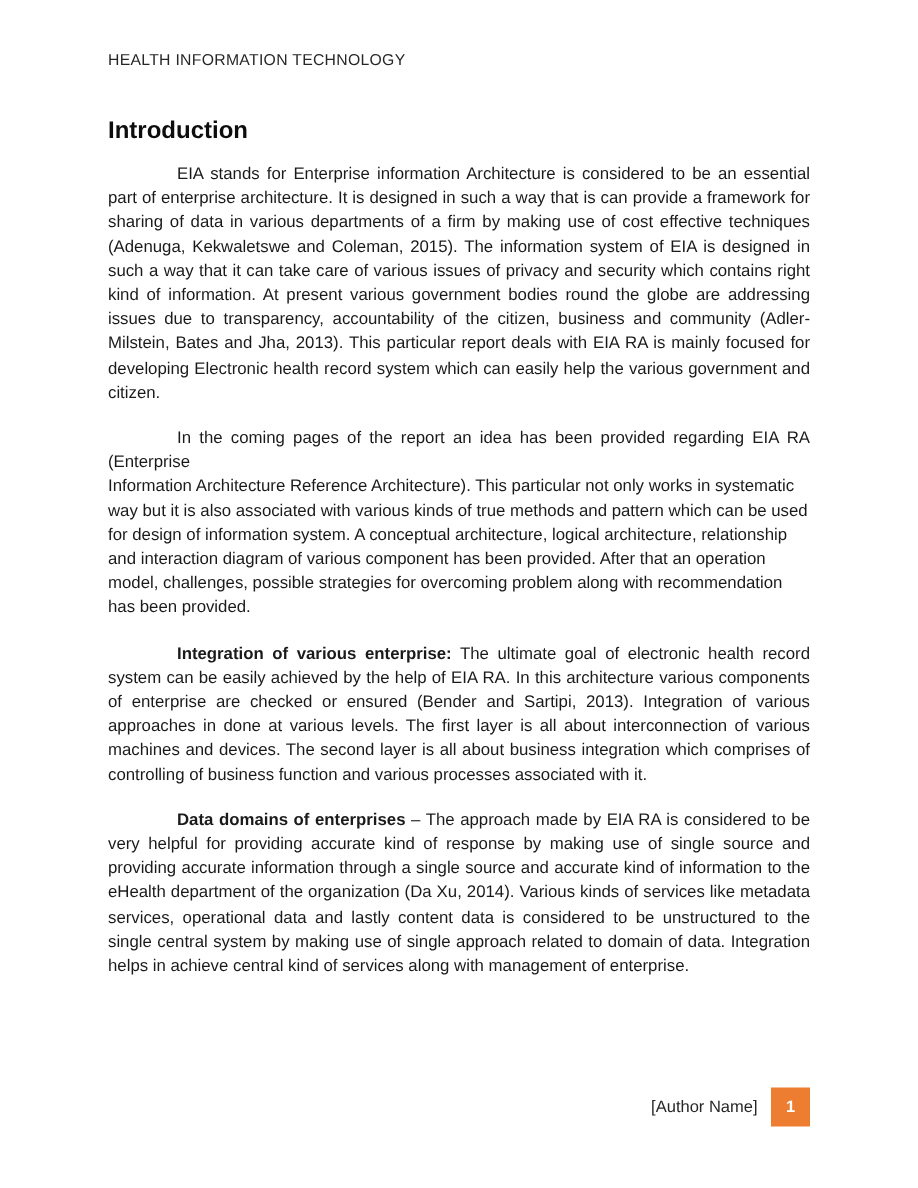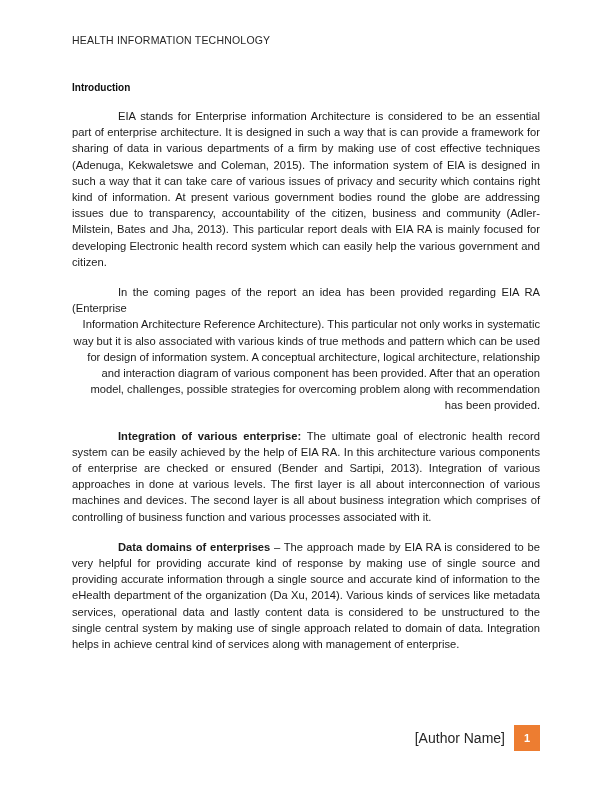--- a/index.html
+++ b/index.html
@@ -28,21 +28,21 @@
     color: #262626;
     white-space: nowrap;
   }
   .content {
     position: absolute;
     left: 72px;
     top: 80px;
     width: 468px;
   }
   h1.section-heading {
-    font-size: 10px;
+    font-size: 16px;
     font-weight: bold;
     color: #0d0d0d;
     margin: 0 0 12px 0;
     line-height: 16px;
   }
   h2.section-heading {
     font-size: 11.5px;
     font-weight: bold;
     color: #0d0d0d;
     margin: 16px 0 12px 0;
@@ -55,39 +55,39 @@
     margin: 0 0 14px 0;
     color: #1a1a1a;
     text-indent: 46px;
     hyphens: none;
   }
   .lead-in {
     font-weight: bold;
   }
   .break-seg {
     display: block;
-    text-align: right;
+    text-align: left;
     text-indent: 0;
   }
   .footer {
     position: absolute;
     left: 0;
     right: 0;
     bottom: 41px;
     height: 26px;
   }
   .footer-inner {
     position: absolute;
     right: 72px;
     bottom: 0;
     display: flex;
     align-items: center;
   }
   .author-name {
-    font-size: 14px;
+    font-size: 11px;
     color: #262626;
     margin-right: 9px;
     white-space: nowrap;
   }
   .page-number-box {
     width: 26px;
     height: 26px;
     background: #ED7D31;
     display: flex;
     align-items: center;

